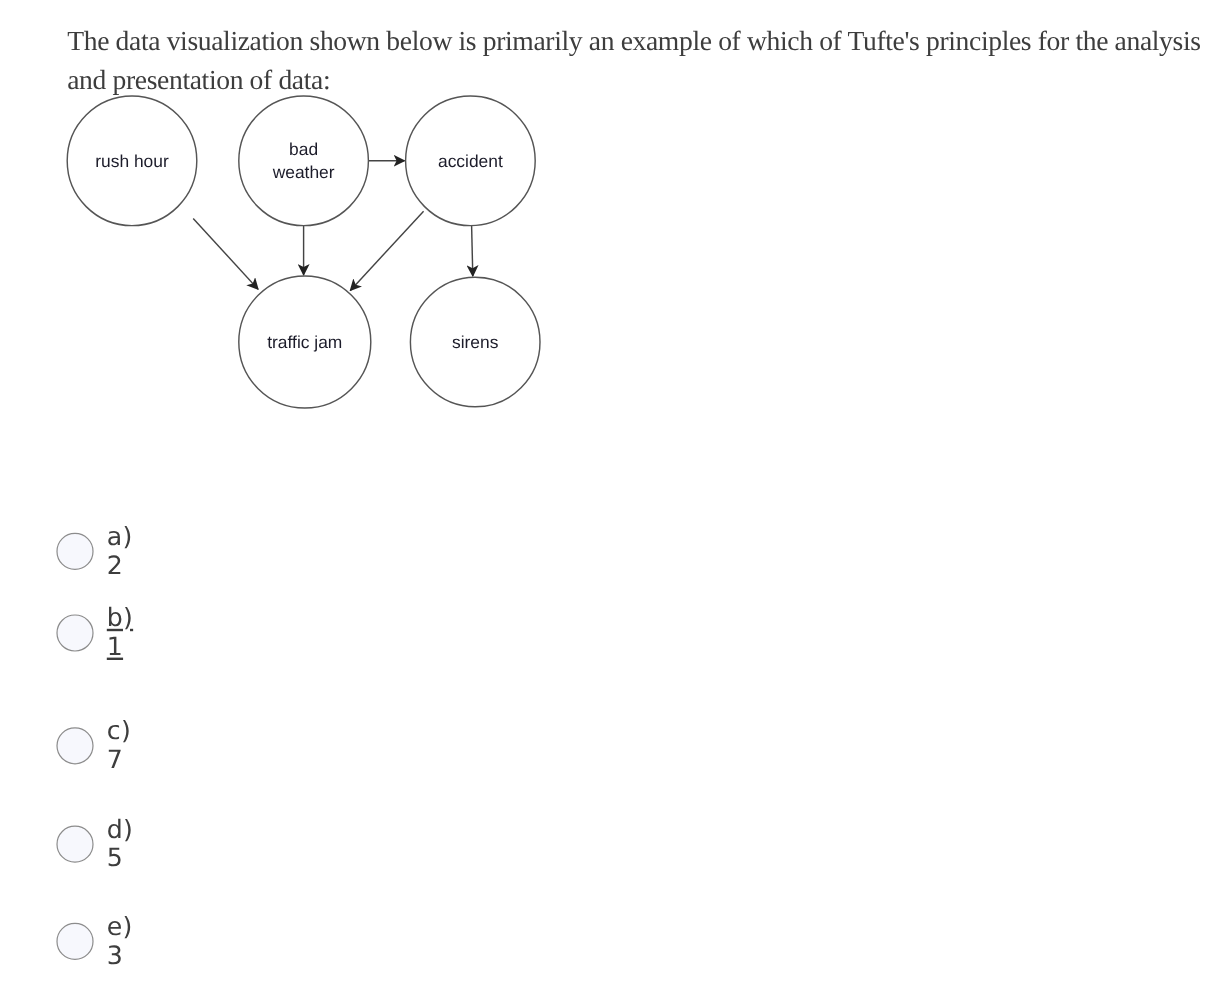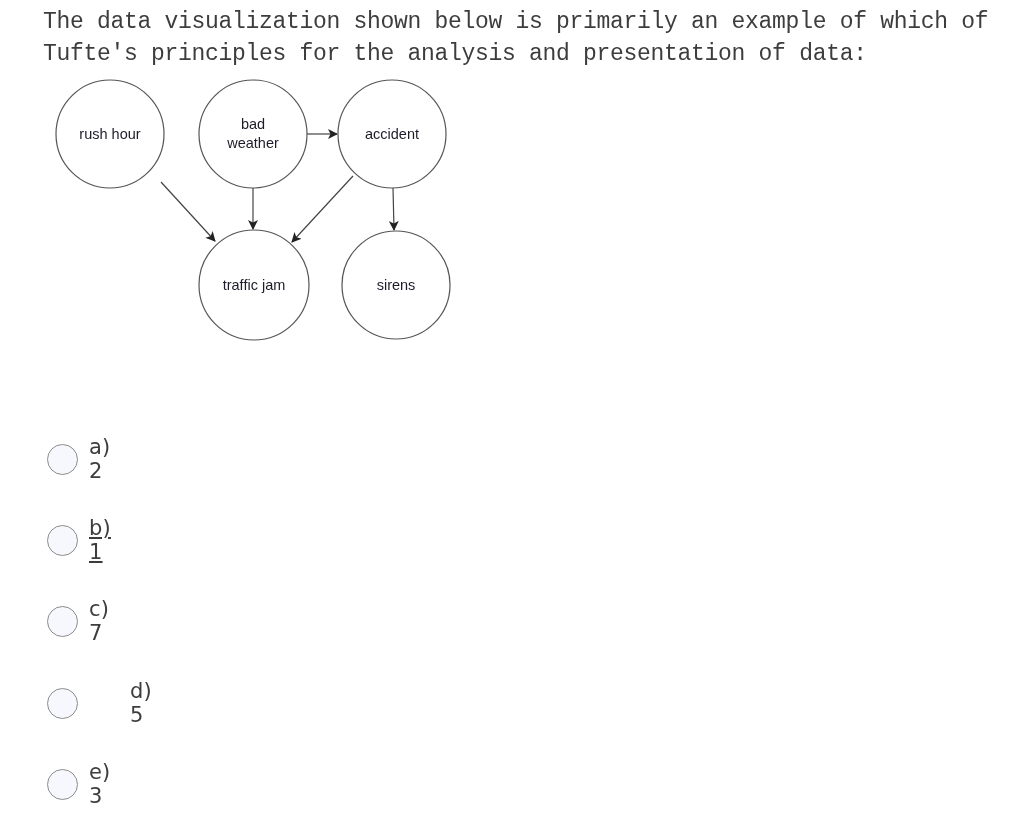--- a/index.html
+++ b/index.html
@@ -13,26 +13,26 @@
       position: relative;
       overflow: hidden;
       font-family: "Liberation Sans", "DejaVu Sans", sans-serif;
       color: #3b3b3b;
     }
     .question {
       position: absolute;
       left: 43px;
       top: 6px;
       width: 960px;
-      font-family: Liberation Mono, monospace;
+      font-family: Liberation Serif, serif;
       font-size: 23px;
       line-height: 32px;
       color: #3d3d3d;
       letter-spacing: -0.3px;
-      margin: 0;
+      margin: 13px;
     }
     .diagram {
       position: absolute;
       left: 0;
       top: 0;
       width: 1024px;
       height: 360px;
     }
     .diagram svg {
       position: absolute;
@@ -118,29 +118,29 @@
       <text class="node-label" x="396" y="290" text-anchor="middle">sirens</text>
     </g>
   </svg>
 </div>
 
 <div class="options">
   <label class="option" style="top:442px;align-items:center;">
     <span class="radio"></span>
     <span class="option-label">a) 2</span>
   </label>
-  <label class="option" style="top:523px;text-decoration:underline;">
+  <label class="option" style="top:510px;text-decoration:underline;">
     <span class="radio"></span>
     <span class="option-label">b) 1</span>
   </label>
   <label class="option" style="top:604px;">
     <span class="radio"></span>
     <span class="option-label">c) 7</span>
   </label>
-  <label class="option" style="top:686px;gap:41px;">
+  <label class="option" style="top:686px;">
     <span class="radio"></span>
     <span class="option-label">d) 5</span>
   </label>
   <label class="option" style="top:767px;align-items:center;">
     <span class="radio"></span>
     <span class="option-label">e) 3</span>
   </label>
 </div>
 
 </body></html>

